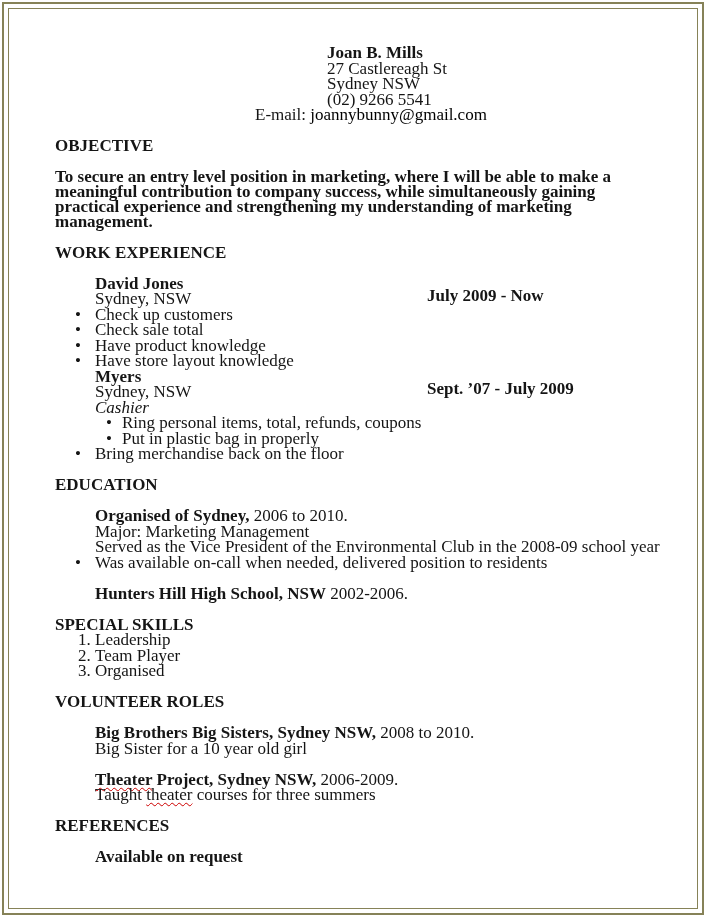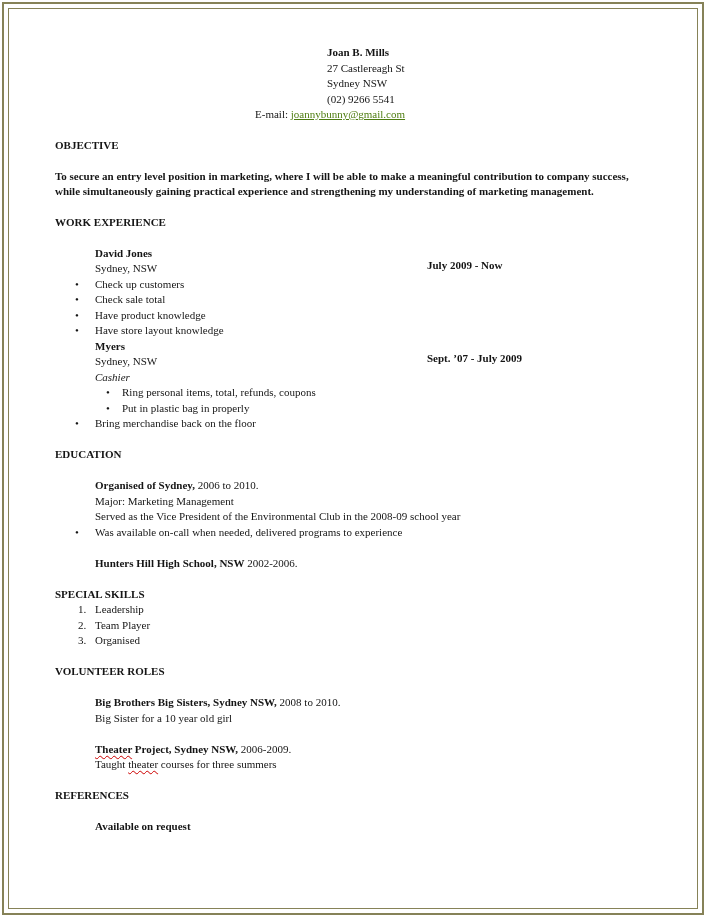--- a/index.html
+++ b/index.html
@@ -2,21 +2,21 @@
 <html><head>
 <meta charset="utf-8">
 <style>
   html, body { margin: 0; padding: 0; background: #ffffff; }
   .page {
     position: relative;
     width: 706px;
     height: 919px;
     background: #ffffff;
     font-family: "Liberation Serif", serif;
-    font-size: 11px;
+    font-size: 17px;
     line-height: 15.5px;
     color: #151515;
     overflow: hidden;
   }
   .frame-outer {
     position: absolute; top: 2px; left: 2px; right: 2px; bottom: 4px;
     border: 2px solid #868258; pointer-events: none;
   }
   .frame-inner {
     position: absolute; top: 8px; left: 8px; right: 8px; bottom: 10px;
@@ -33,22 +33,21 @@
   .ind1 { padding-left: 40px; }
   .para { width: 600px; line-height: 15px; font-weight: bold; }
   .date { position: absolute; left: 372px; top: 12px; font-weight: bold; }
   .li1 { padding-left: 40px; }
   .li1 .dot { position: absolute; left: 20px; top: 0; }
   .li2 { padding-left: 67px; }
   .li2 .dot { position: absolute; left: 51px; top: 0; }
   .num-item { padding-left: 40px; }
   .num-item .num { position: absolute; left: 23px; top: 0; }
   a.email {
-    color: #4d7c0f;
-    text-decoration: underline;
+    color: #000000;
     cursor: pointer;
   }
   .misspell {
     text-decoration-line: underline;
     text-decoration-style: wavy;
     text-decoration-color: #cc0000;
     text-decoration-thickness: 1px;
     text-underline-offset: 2px;
   }
 </style>
@@ -91,21 +90,21 @@
     <div class="line li2"><span class="dot">•</span><span>Put in plastic bag in properly</span></div>
     <div class="line li1"><span class="dot">•</span><span>Bring merchandise back on the floor</span></div>
 
     <div class="blank"></div>
 
     <div class="line head">EDUCATION</div>
     <div class="blank"></div>
     <div class="line ind1"><span class="b">Organised of Sydney,</span><span> 2006 to 2010.</span></div>
     <div class="line ind1">Major: Marketing Management</div>
     <div class="line ind1">Served as the Vice President of the Environmental Club in the 2008-09 school year</div>
-    <div class="line li1"><span class="dot">•</span><span>Was available on-call when needed, delivered programs to experience</span></div>
+    <div class="line li1"><span class="dot">•</span><span>Was available on-call when needed, delivered position to residents</span></div>
     <div class="blank"></div>
     <div class="line ind1"><span class="b">Hunters Hill High School, NSW</span><span> 2002-2006.</span></div>
     <div class="blank"></div>
 
     <div class="line head">SPECIAL SKILLS</div>
     <div class="line num-item"><span class="num">1.</span><span>Leadership</span></div>
     <div class="line num-item"><span class="num">2.</span><span>Team Player</span></div>
     <div class="line num-item"><span class="num">3.</span><span>Organised</span></div>
     <div class="blank"></div>
 

